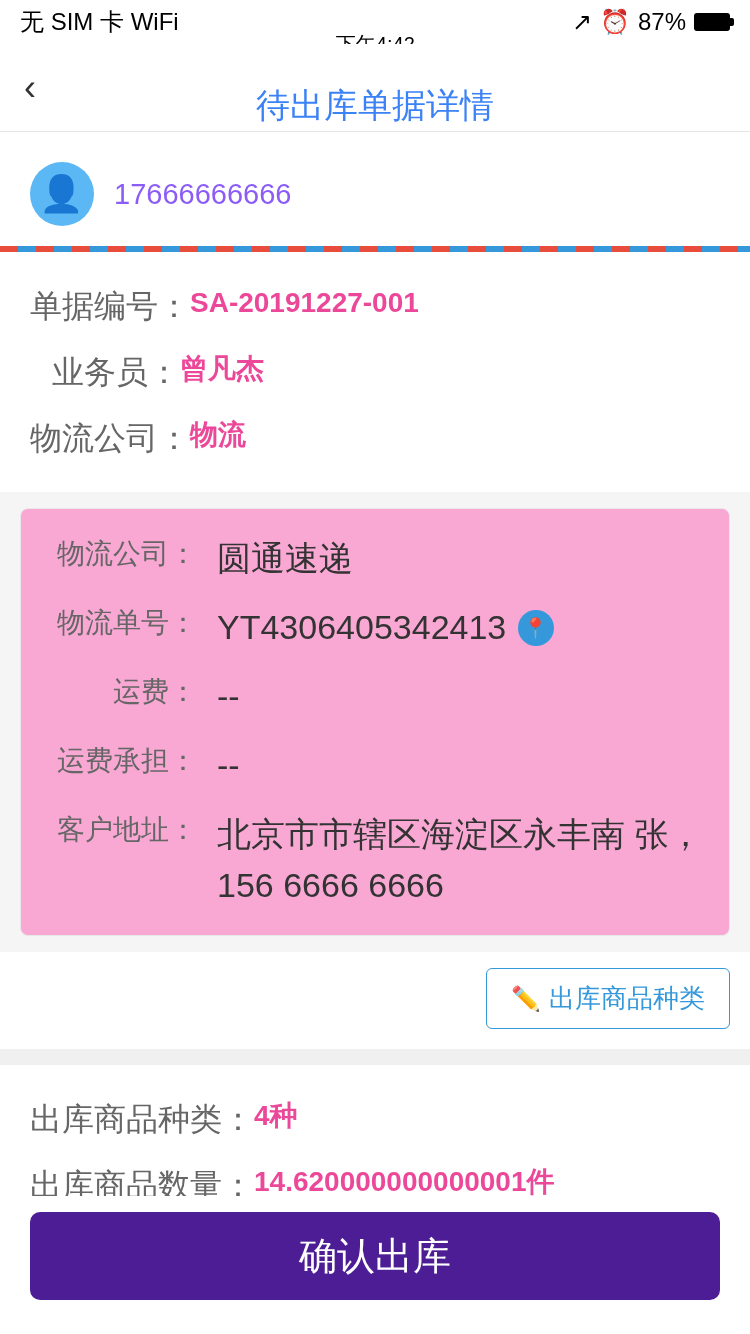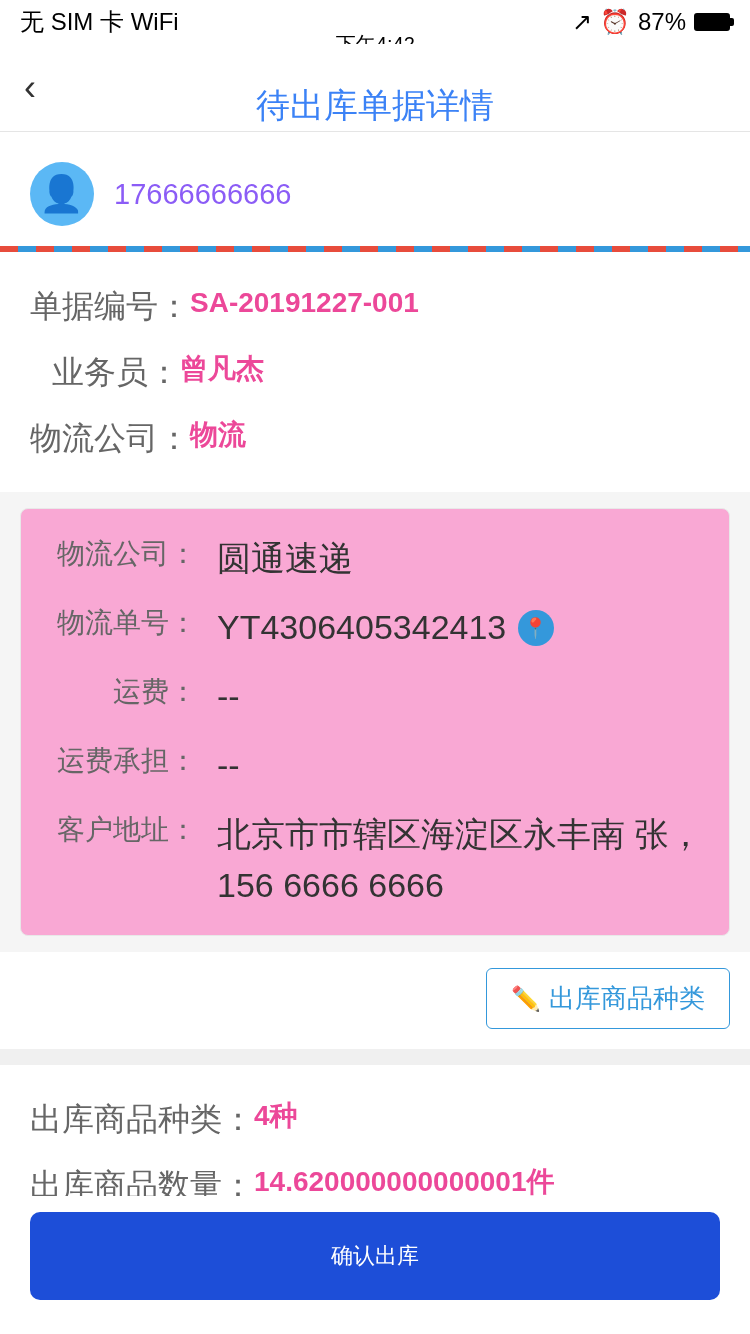--- a/index.html
+++ b/index.html
@@ -239,25 +239,25 @@
       position: fixed;
       bottom: 0;
       left: 0;
       width: 750px;
       background: #fff;
       padding: 16px 30px 34px 30px;
     }
     .confirm-btn {
       width: 100%;
       height: 88px;
-      background: #1d4ed8;
+      background: #4c1d95;
       color: #fff;
       border: none;
       border-radius: 10px;
-      font-size: 22px;
+      font-size: 38px;
       font-weight: 500;
       cursor: pointer;
       display: flex;
       align-items: center;
       justify-content: center;
     }
 
     
     .list-icon {
       width: 28px;

